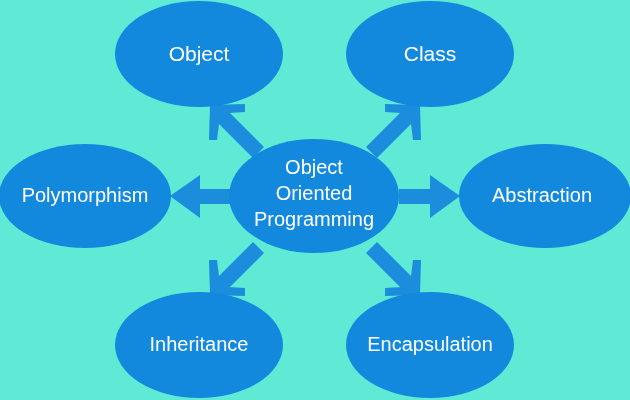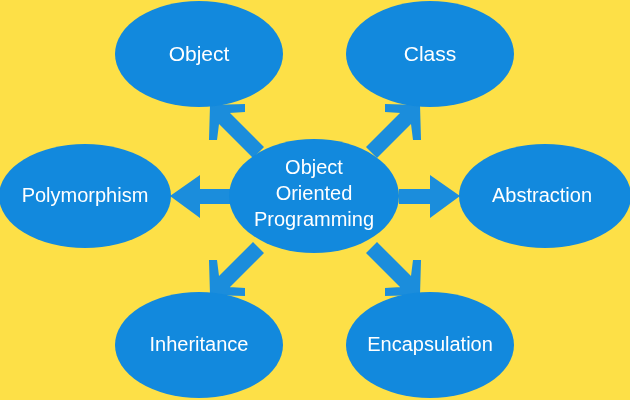--- a/index.html
+++ b/index.html
@@ -4,21 +4,21 @@
 <style>
   html, body {
     margin: 0;
     padding: 0;
     background: #ffffff;
   }
   #stage {
     position: relative;
     width: 630px;
     height: 400px;
-    background: #fde047;
+    background: #5eead4;
     overflow: hidden;
     font-family: "Liberation Sans", sans-serif;
   }
   #diagram-svg {
     position: absolute;
     top: 0;
     left: 0;
     width: 630px;
     height: 400px;
     display: block;

